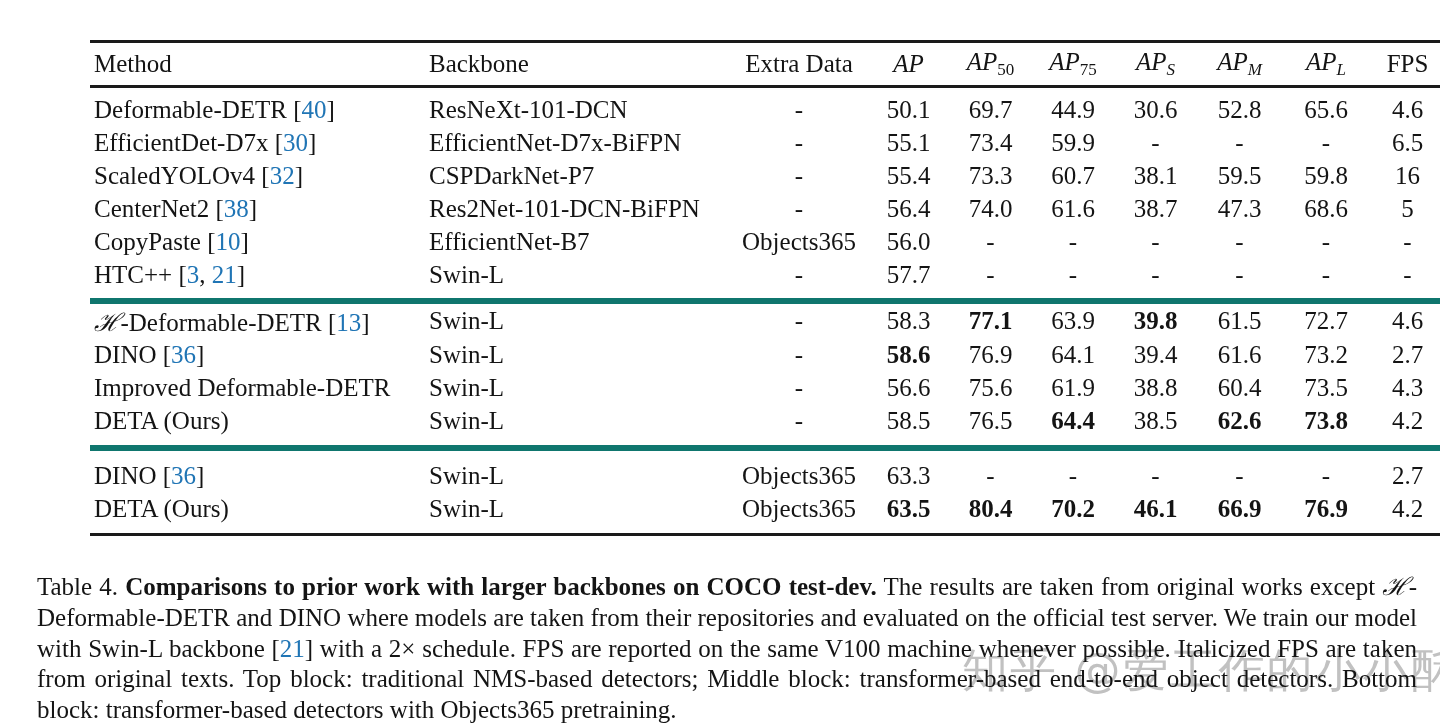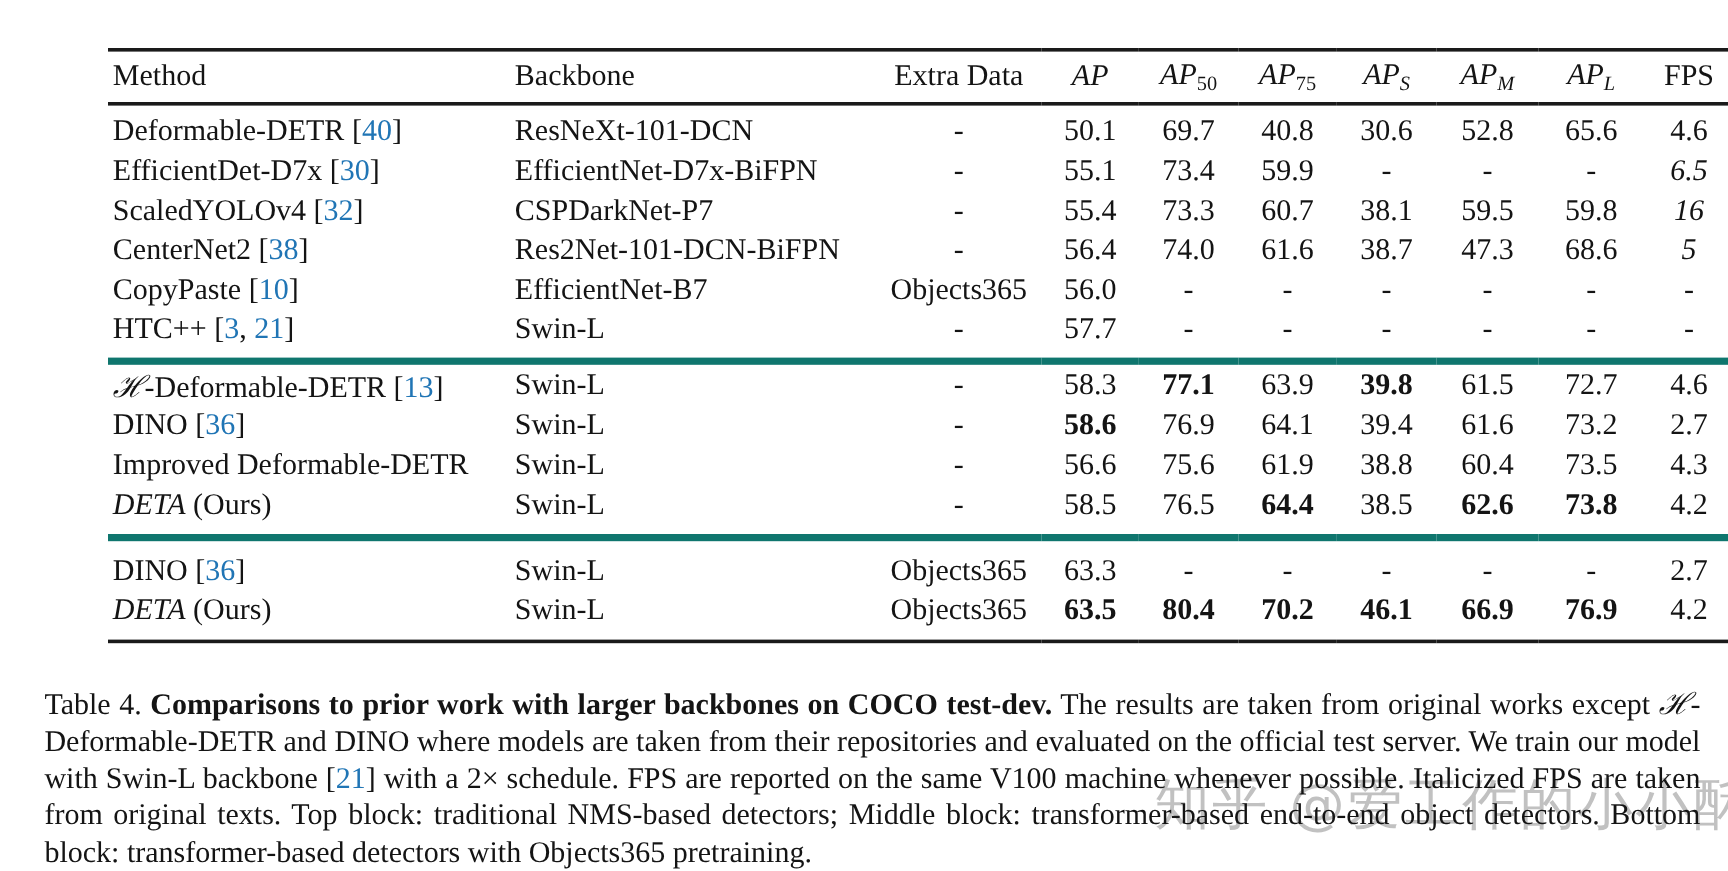--- a/index.html
+++ b/index.html
@@ -32,21 +32,21 @@
   .al{text-align:left;padding-left:4px;}
   .ac{text-align:center;}
   tbody[data-block="0"] tr:first-child td{padding-top:5px;}
   tbody[data-block="0"] tr:last-child td{padding-bottom:7px;}
   tbody[data-block="1"] tr:first-child td{padding-top:0;}
   tbody[data-block="1"] tr:last-child td{padding-bottom:8px;}
   tbody[data-block="2"] tr:first-child td{padding-top:8px;}
   tbody[data-block="2"] tr:last-child td{padding-bottom:8px;}
   
   .s-b{font-weight:bold;}
-  .s-i{font-style:italic;}
+  .s-i{}
   .s-cite{color:#2075b5;}
   .s-script{font-style:italic;font-family:"DejaVu Serif","Liberation Serif",serif;}
   .s-mi{font-style:italic;}
   .s-sub{font-size:68%;vertical-align:-0.28em;letter-spacing:0;text-align:right;}
   .s-subi{font-size:68%;vertical-align:-0.28em;font-style:italic;}
   
   .caption{
     position:absolute;
     left:37px;top:572px;
     width:1380px;
@@ -103,21 +103,21 @@
           </tr>
       </thead>
 
     <tbody data-block="0">
           <tr>
             <td class="al"><span>Deformable-DETR [</span><span class="s-cite">40</span><span>]</span></td>
             <td class="al"><span>ResNeXt-101-DCN</span></td>
             <td class="ac"><span>-</span></td>
             <td class="ac"><span>50.1</span></td>
             <td class="ac"><span>69.7</span></td>
-            <td class="ac"><span>40.8</span></td>
+            <td class="ac"><span>44.9</span></td>
             <td class="ac"><span>30.6</span></td>
             <td class="ac"><span>52.8</span></td>
             <td class="ac"><span>65.6</span></td>
             <td class="ac"><span>4.6</span></td>
           </tr>
           <tr>
             <td class="al"><span>EfficientDet-D7x [</span><span class="s-cite">30</span><span>]</span></td>
             <td class="al"><span>EfficientNet-D7x-BiFPN</span></td>
             <td class="ac"><span>-</span></td>
             <td class="ac"><span>55.1</span></td>

